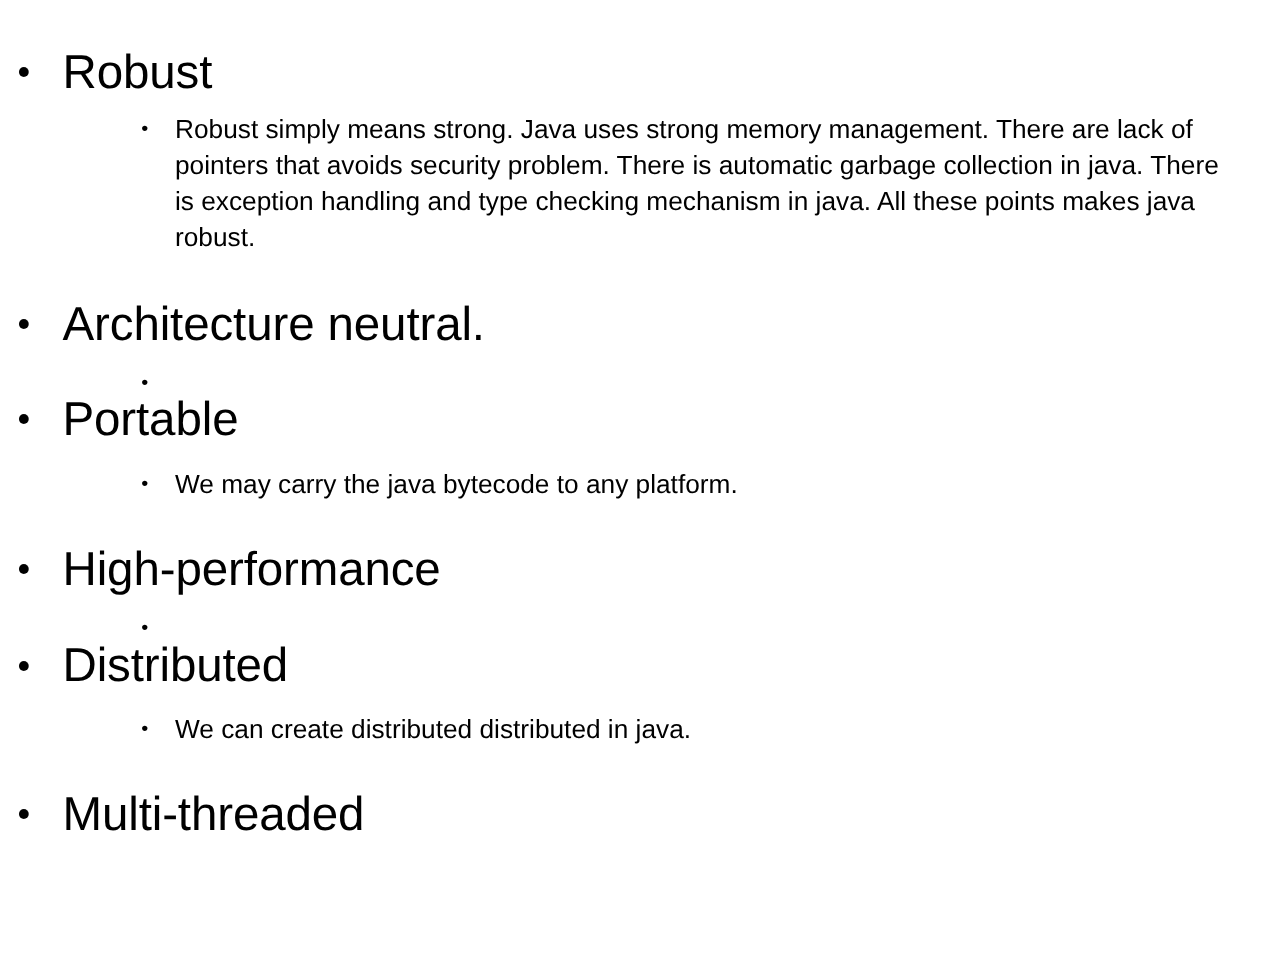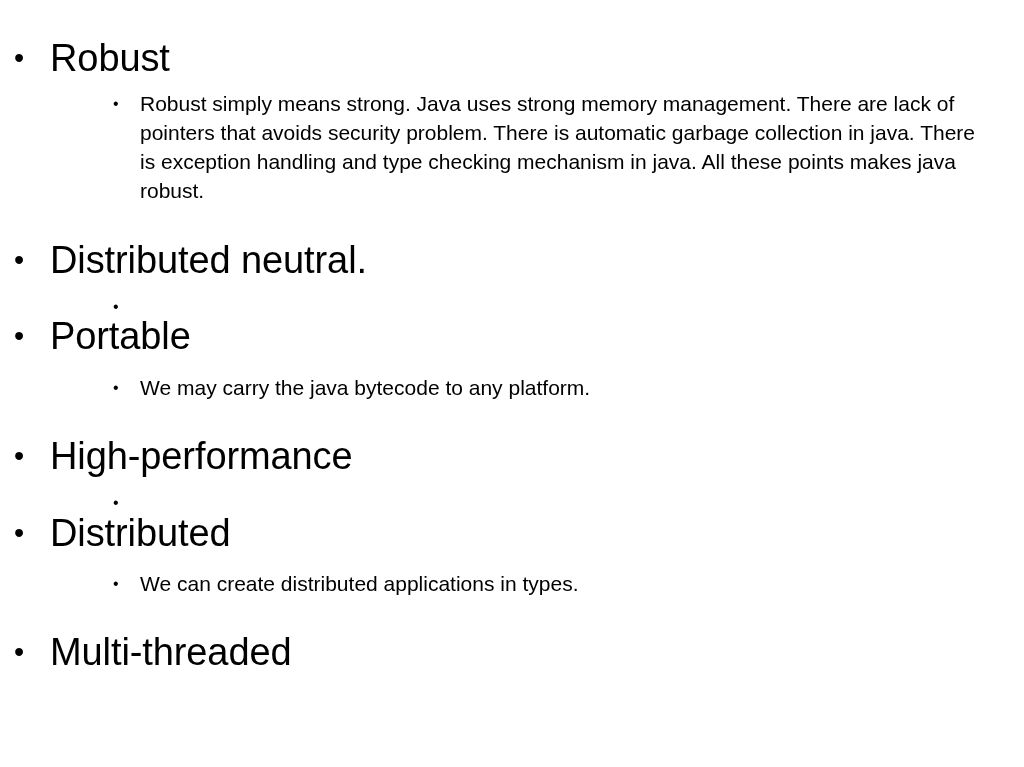--- a/index.html
+++ b/index.html
@@ -116,21 +116,21 @@
       </div>
       <div class="lvl2">
         <span class="bullet">•</span>
         <span class="txt">Robust simply means strong. Java uses strong memory management. There are lack of pointers that avoids security problem. There is automatic garbage collection in java. There is exception handling and type checking mechanism in java. All these points makes java robust.</span>
       </div>
     </div>
 
     <div class="grp grp-architecture">
       <div class="lvl1">
         <span class="bullet">•</span>
-        <span class="txt">Distributed neutral.</span>
+        <span class="txt">Architecture neutral.</span>
       </div>
       <div class="lvl2">
         <span class="bullet">•</span>
       </div>
     </div>
 
     <div class="grp grp-portable">
       <div class="lvl1">
         <span class="bullet">•</span>
         <span class="txt">Portable</span>
@@ -151,21 +151,21 @@
       </div>
     </div>
 
     <div class="grp grp-distributed">
       <div class="lvl1">
         <span class="bullet">•</span>
         <span class="txt">Distributed</span>
       </div>
       <div class="lvl2">
         <span class="bullet">•</span>
-        <span class="txt">We can create distributed applications in types.</span>
+        <span class="txt">We can create distributed distributed in java.</span>
       </div>
     </div>
 
     <div class="grp grp-multithreaded">
       <div class="lvl1">
         <span class="bullet">•</span>
         <span class="txt">Multi-threaded</span>
       </div>
     </div>
 

